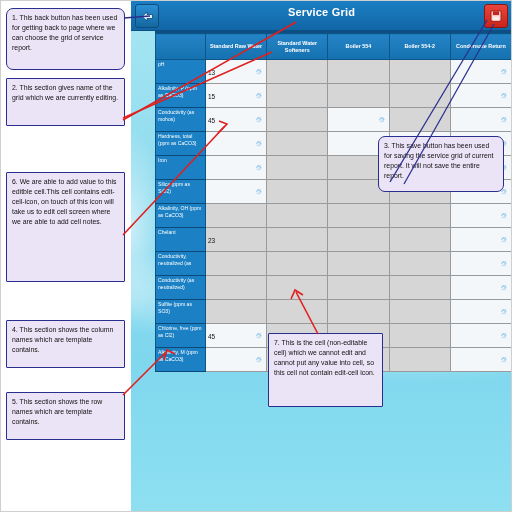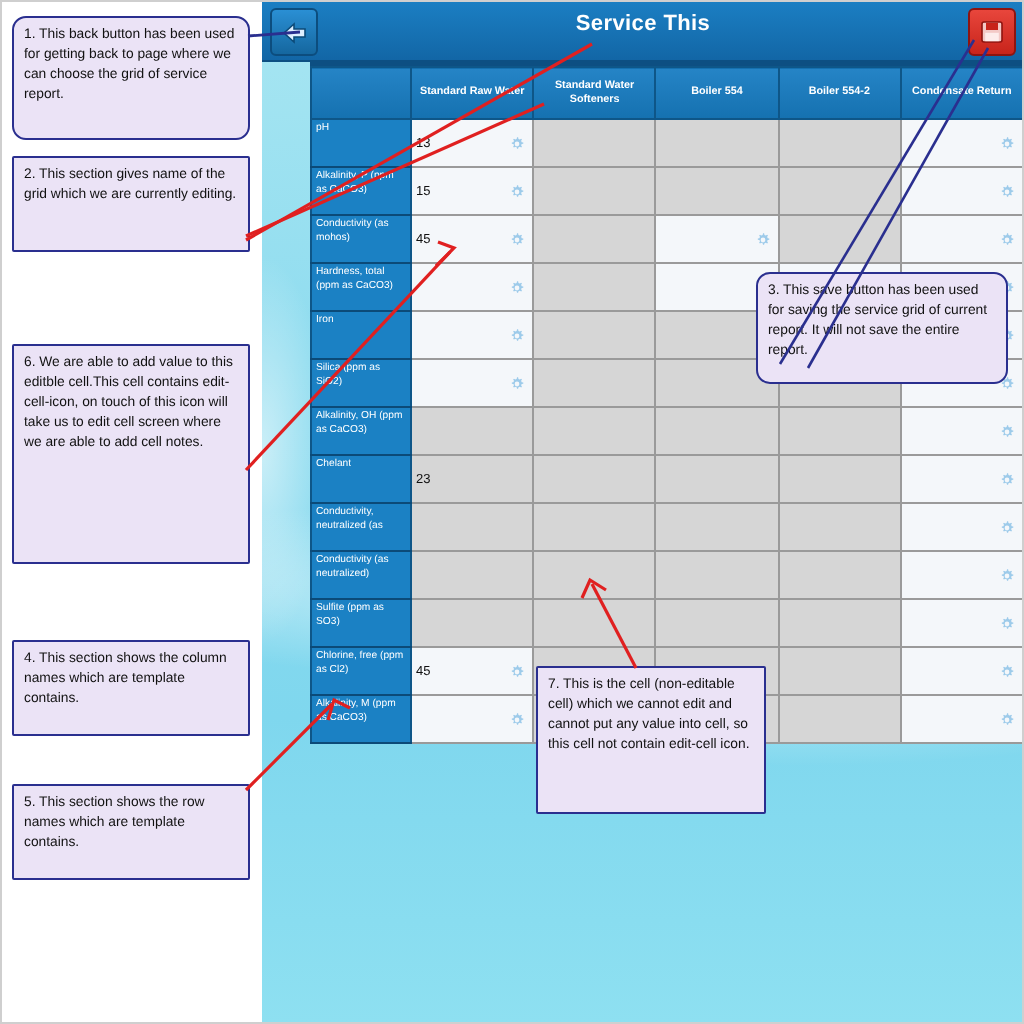--- a/index.html
+++ b/index.html
@@ -124,21 +124,21 @@
 <div id="app-pane">
   <div id="wave-deco"></div>
   <div id="wave-left"></div>
 
   <div id="titlebar">
     <div id="back-button">
       <svg width="13" height="11" viewBox="0 0 13 11">
         <path d="M6 1 L1 5.5 L6 10 L6 7.5 L11.5 7.5 L11.5 3.5 L6 3.5 Z" fill="#dfefff" stroke="#0b4a78" stroke-width="0.8"></path>
       </svg>
     </div>
-    <div id="app-title">Service This</div>
+    <div id="app-title">Service Grid</div>
     <div id="save-button">
       <svg width="12" height="12" viewBox="0 0 12 12">
         <rect x="1" y="1" width="10" height="10" rx="1" fill="#f3c9c6" stroke="#8e1410" stroke-width="0.8"></rect>
         <rect x="3" y="1.4" width="6" height="3.6" fill="#c8241b"></rect>
         <rect x="2.6" y="6.4" width="6.8" height="4.2" fill="#fdeceb"></rect>
       </svg>
     </div>
   </div>
 
   <div id="grid-wrap">

